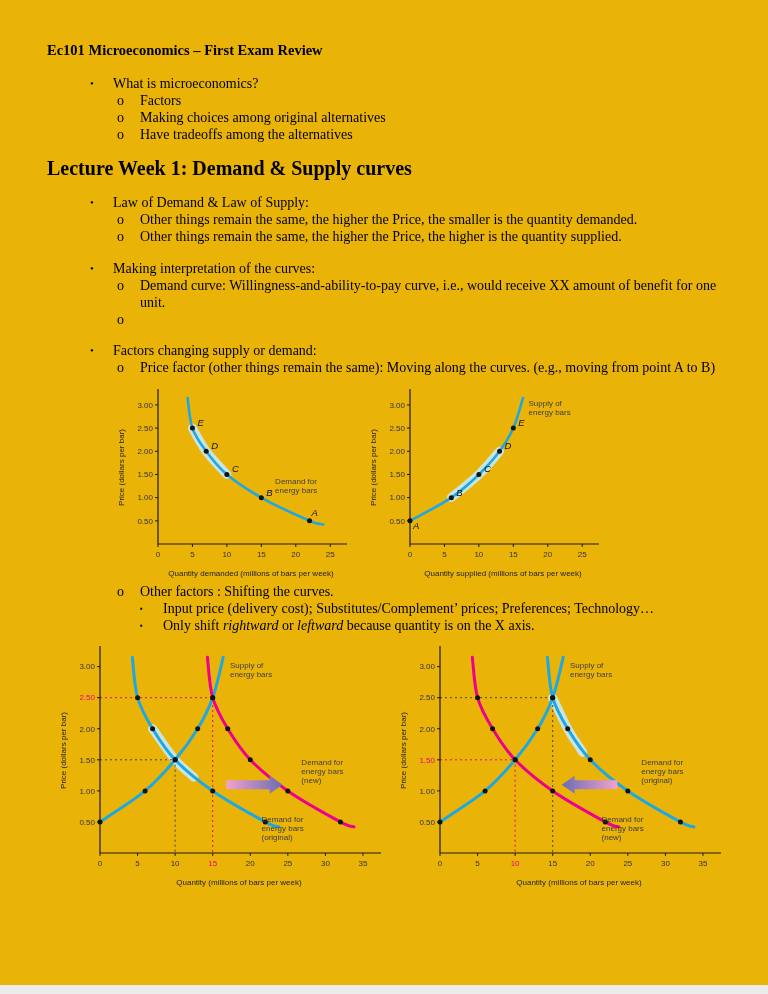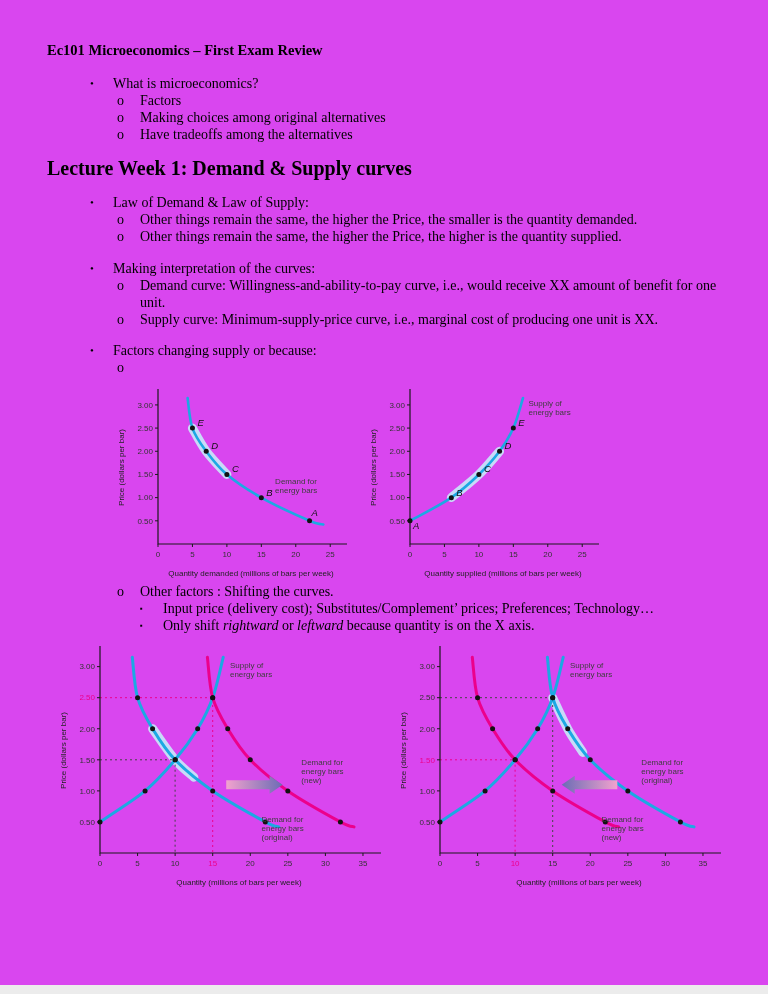--- a/index.html
+++ b/index.html
@@ -1,18 +1,18 @@
 <!DOCTYPE html>
 <html><head>
 <meta charset="utf-8">
 <style>
   *{margin:0;padding:0;box-sizing:border-box}
   html,body{background:#fff}
   body{width:768px;height:994px;overflow:hidden;font-family:"Liberation Serif",serif;color:#000}
-  .page{width:768px;height:994px;padding:42px 38px 0 47px;position:relative;background:#d946ef}
+  .page{width:768px;height:994px;padding:42px 38px 0 47px;position:relative;background:#eab308}
   .title{font-size:14.5px;font-weight:bold;margin-bottom:16px}
   .h2{font-size:20px;font-weight:bold}
   .li{display:flex;font-size:14px;line-height:1.22}
   .mk{flex:0 0 23px}
   .l1{padding-left:43px}
   .l1 .mk{font-size:11px;padding-top:2px}
   .l2{padding-left:70px}
   .l3{padding-left:93px}
   .l3 .mk{font-size:8px;padding-top:4px}
   .gap{height:14px}
@@ -69,31 +69,31 @@
   <div class="li l1">
     <span class="mk">•</span>
     <span class="tx">Making interpretation of the curves:</span>
   </div>
   <div class="li l2">
     <span class="mk">o</span>
     <span class="tx">Demand curve: Willingness-and-ability-to-pay curve, i.e., would receive XX amount of benefit for one unit.</span>
   </div>
   <div class="li l2">
     <span class="mk">o</span>
-    <span class="tx">Supply curve: Minimum-supply-price curve, i.e., marginal cost of producing one unit is XX.</span>
   </div>
 
   <div class="gap"></div>
 
   <div class="li l1">
     <span class="mk">•</span>
-    <span class="tx">Factors changing supply or because:</span>
-  </div>
-  <div class="li l2">
-    <span class="mk">o</span>
+    <span class="tx">Factors changing supply or demand:</span>
+  </div>
+  <div class="li l2">
+    <span class="mk">o</span>
+    <span class="tx">Price factor (other things remain the same): Moving along the curves. (e.g., moving from point A to B)</span>
   </div>
 
   <div class="chart-row row1">
     <svg class="chart" width="240" height="200" viewBox="0 0 240 200">
         <path d="M79.4,47.1C81.7,51.0 87.5,62.5 93.2,70.3C99.0,78.0 110.4,89.6 113.9,93.5" fill="none" stroke="#C7EAF8" stroke-width="9" stroke-linecap="round" opacity="0.9"></path>
         <path d="M45,8V163H234" fill="none" stroke="#1a1a1a" stroke-width="1.2"></path>
         <line x1="42" y1="139.8181818181818" x2="45" y2="139.8181818181818" stroke="#1a1a1a" stroke-width="1"></line>
         <text x="40" y="142.61818181818182" text-anchor="end" font-size="8" fill="#333">0.50</text>
         <line x1="42" y1="116.63636363636363" x2="45" y2="116.63636363636363" stroke="#1a1a1a" stroke-width="1"></line>
         <text x="40" y="119.43636363636362" text-anchor="end" font-size="8" fill="#333">1.00</text>

